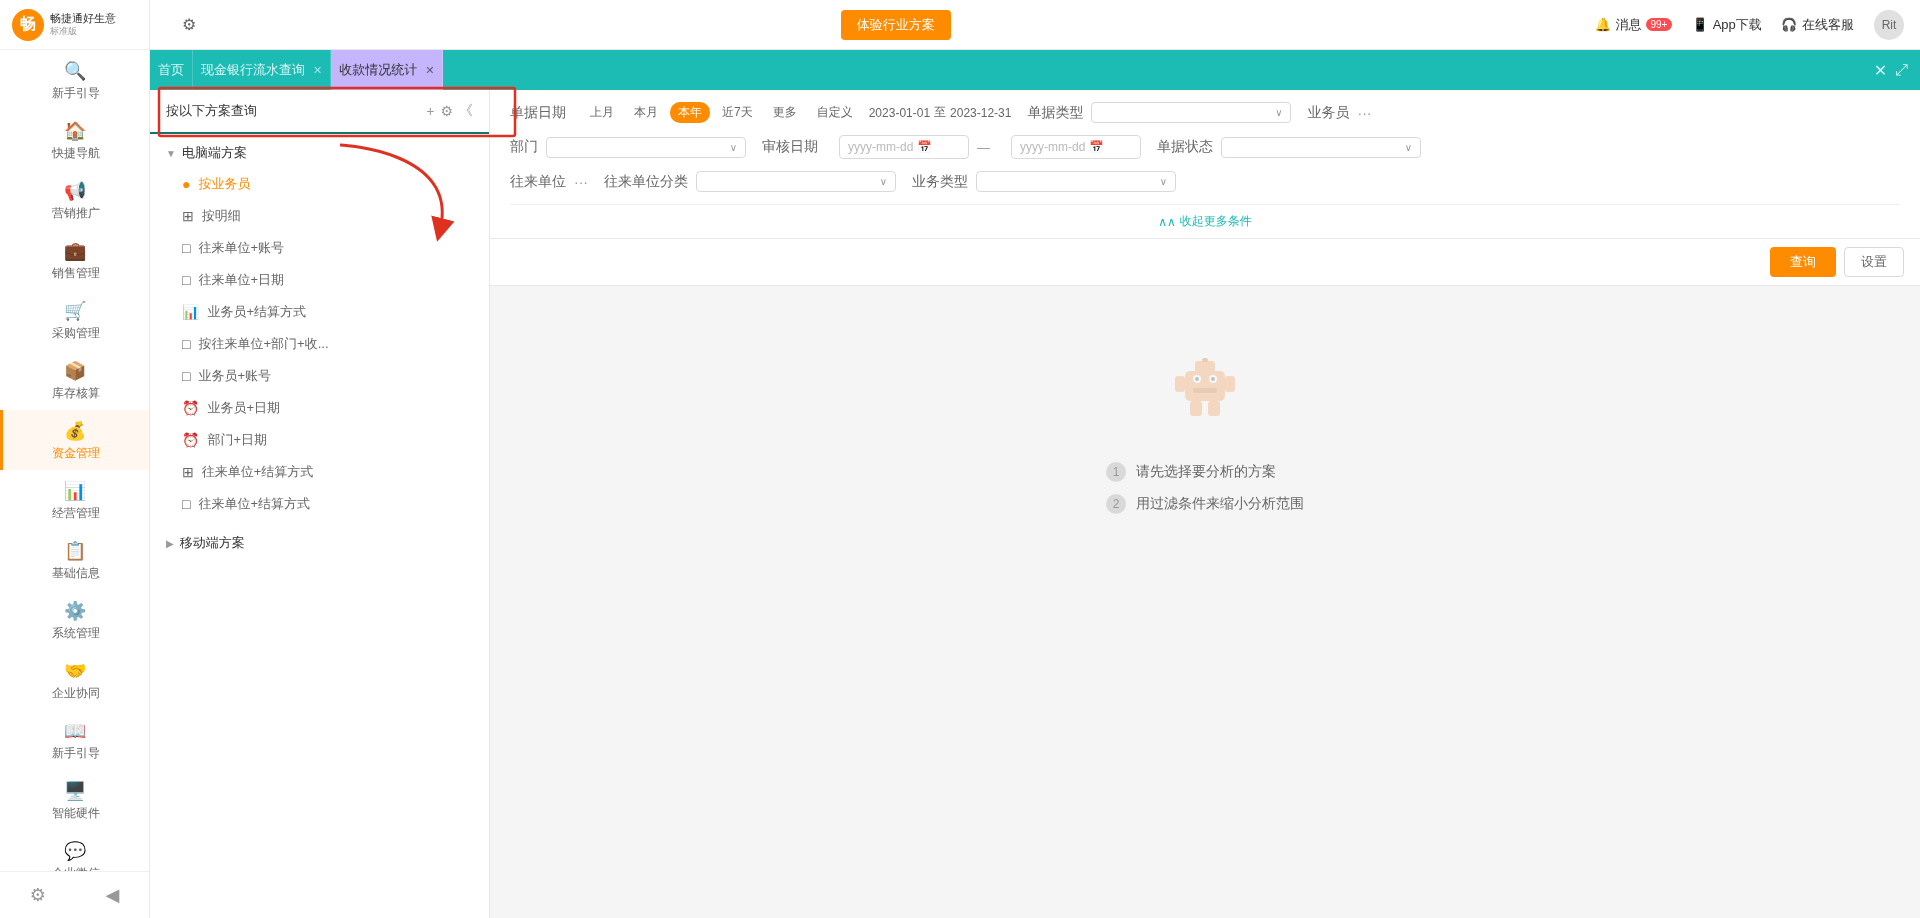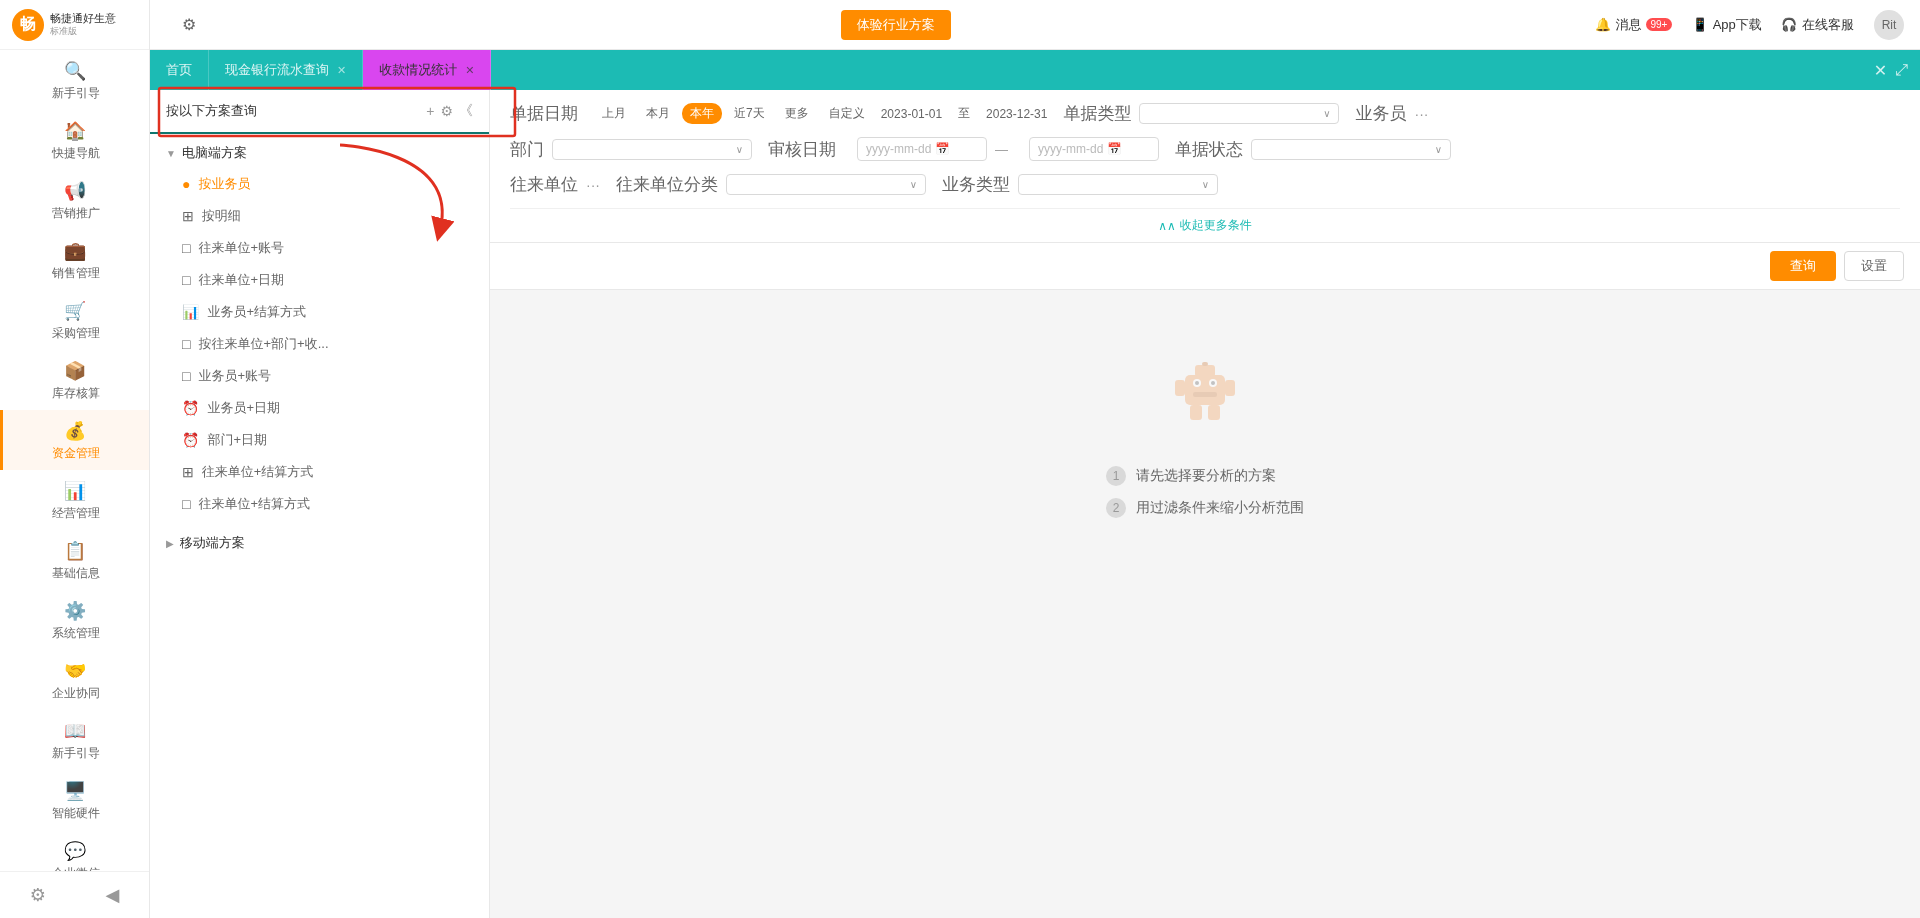--- a/index.html
+++ b/index.html
@@ -112,29 +112,29 @@
       height: 40px;
       background: #1cbbb4;
       display: flex;
       align-items: center;
       padding: 0;
     }
     .tab-item {
       height: 40px;
       display: flex;
       align-items: center;
-      padding: 0 16px;
+      padding: 0 8px;
       font-size: 13px;
       color: rgba(255,255,255,0.85);
       cursor: pointer;
       position: relative;
       border-right: 1px solid rgba(255,255,255,0.2);
     }
     .tab-item.active {
-      background: #d946ef;
+      background: #c4b5fd;
       color: #333;
     }
     .tab-item .tab-close {
       margin-left: 8px;
       font-size: 11px;
       opacity: 0.7;
     }
     .tabbar-window-btns {
       margin-left: auto;
       display: flex;
@@ -229,35 +229,35 @@
       align-items: center;
       margin-bottom: 12px;
       gap: 16px;
       flex-wrap: wrap;
     }
     .filter-item {
       display: flex;
       align-items: center;
       gap: 8px;
     }
-    .filter-label { font-size: 17px; color: #666; white-space: nowrap; }
+    .filter-label { font-size: 14px; color: #666; white-space: nowrap; }
     .date-shortcuts { display: flex; align-items: center; gap: 4px; margin-left: 8px; }
     .date-shortcut {
       padding: 2px 8px;
       font-size: 12px;
       color: #666;
       cursor: pointer;
       border-radius: 2px;
     }
     .date-shortcut.active {
       background: #ff8c00;
       color: white;
       border-radius: 10px;
     }
-    .date-range { display: flex; align-items: center; gap: 16px; font-size: 12px; color: #666; }
+    .date-range { display: flex; align-items: center; gap: 4px; font-size: 12px; color: #666; }
     .filter-select {
       display: flex;
       align-items: center;
       border: 1px solid #d9d9d9;
       border-radius: 4px;
       padding: 4px 8px;
       font-size: 13px;
       color: #333;
       min-width: 120px;
       cursor: pointer;

